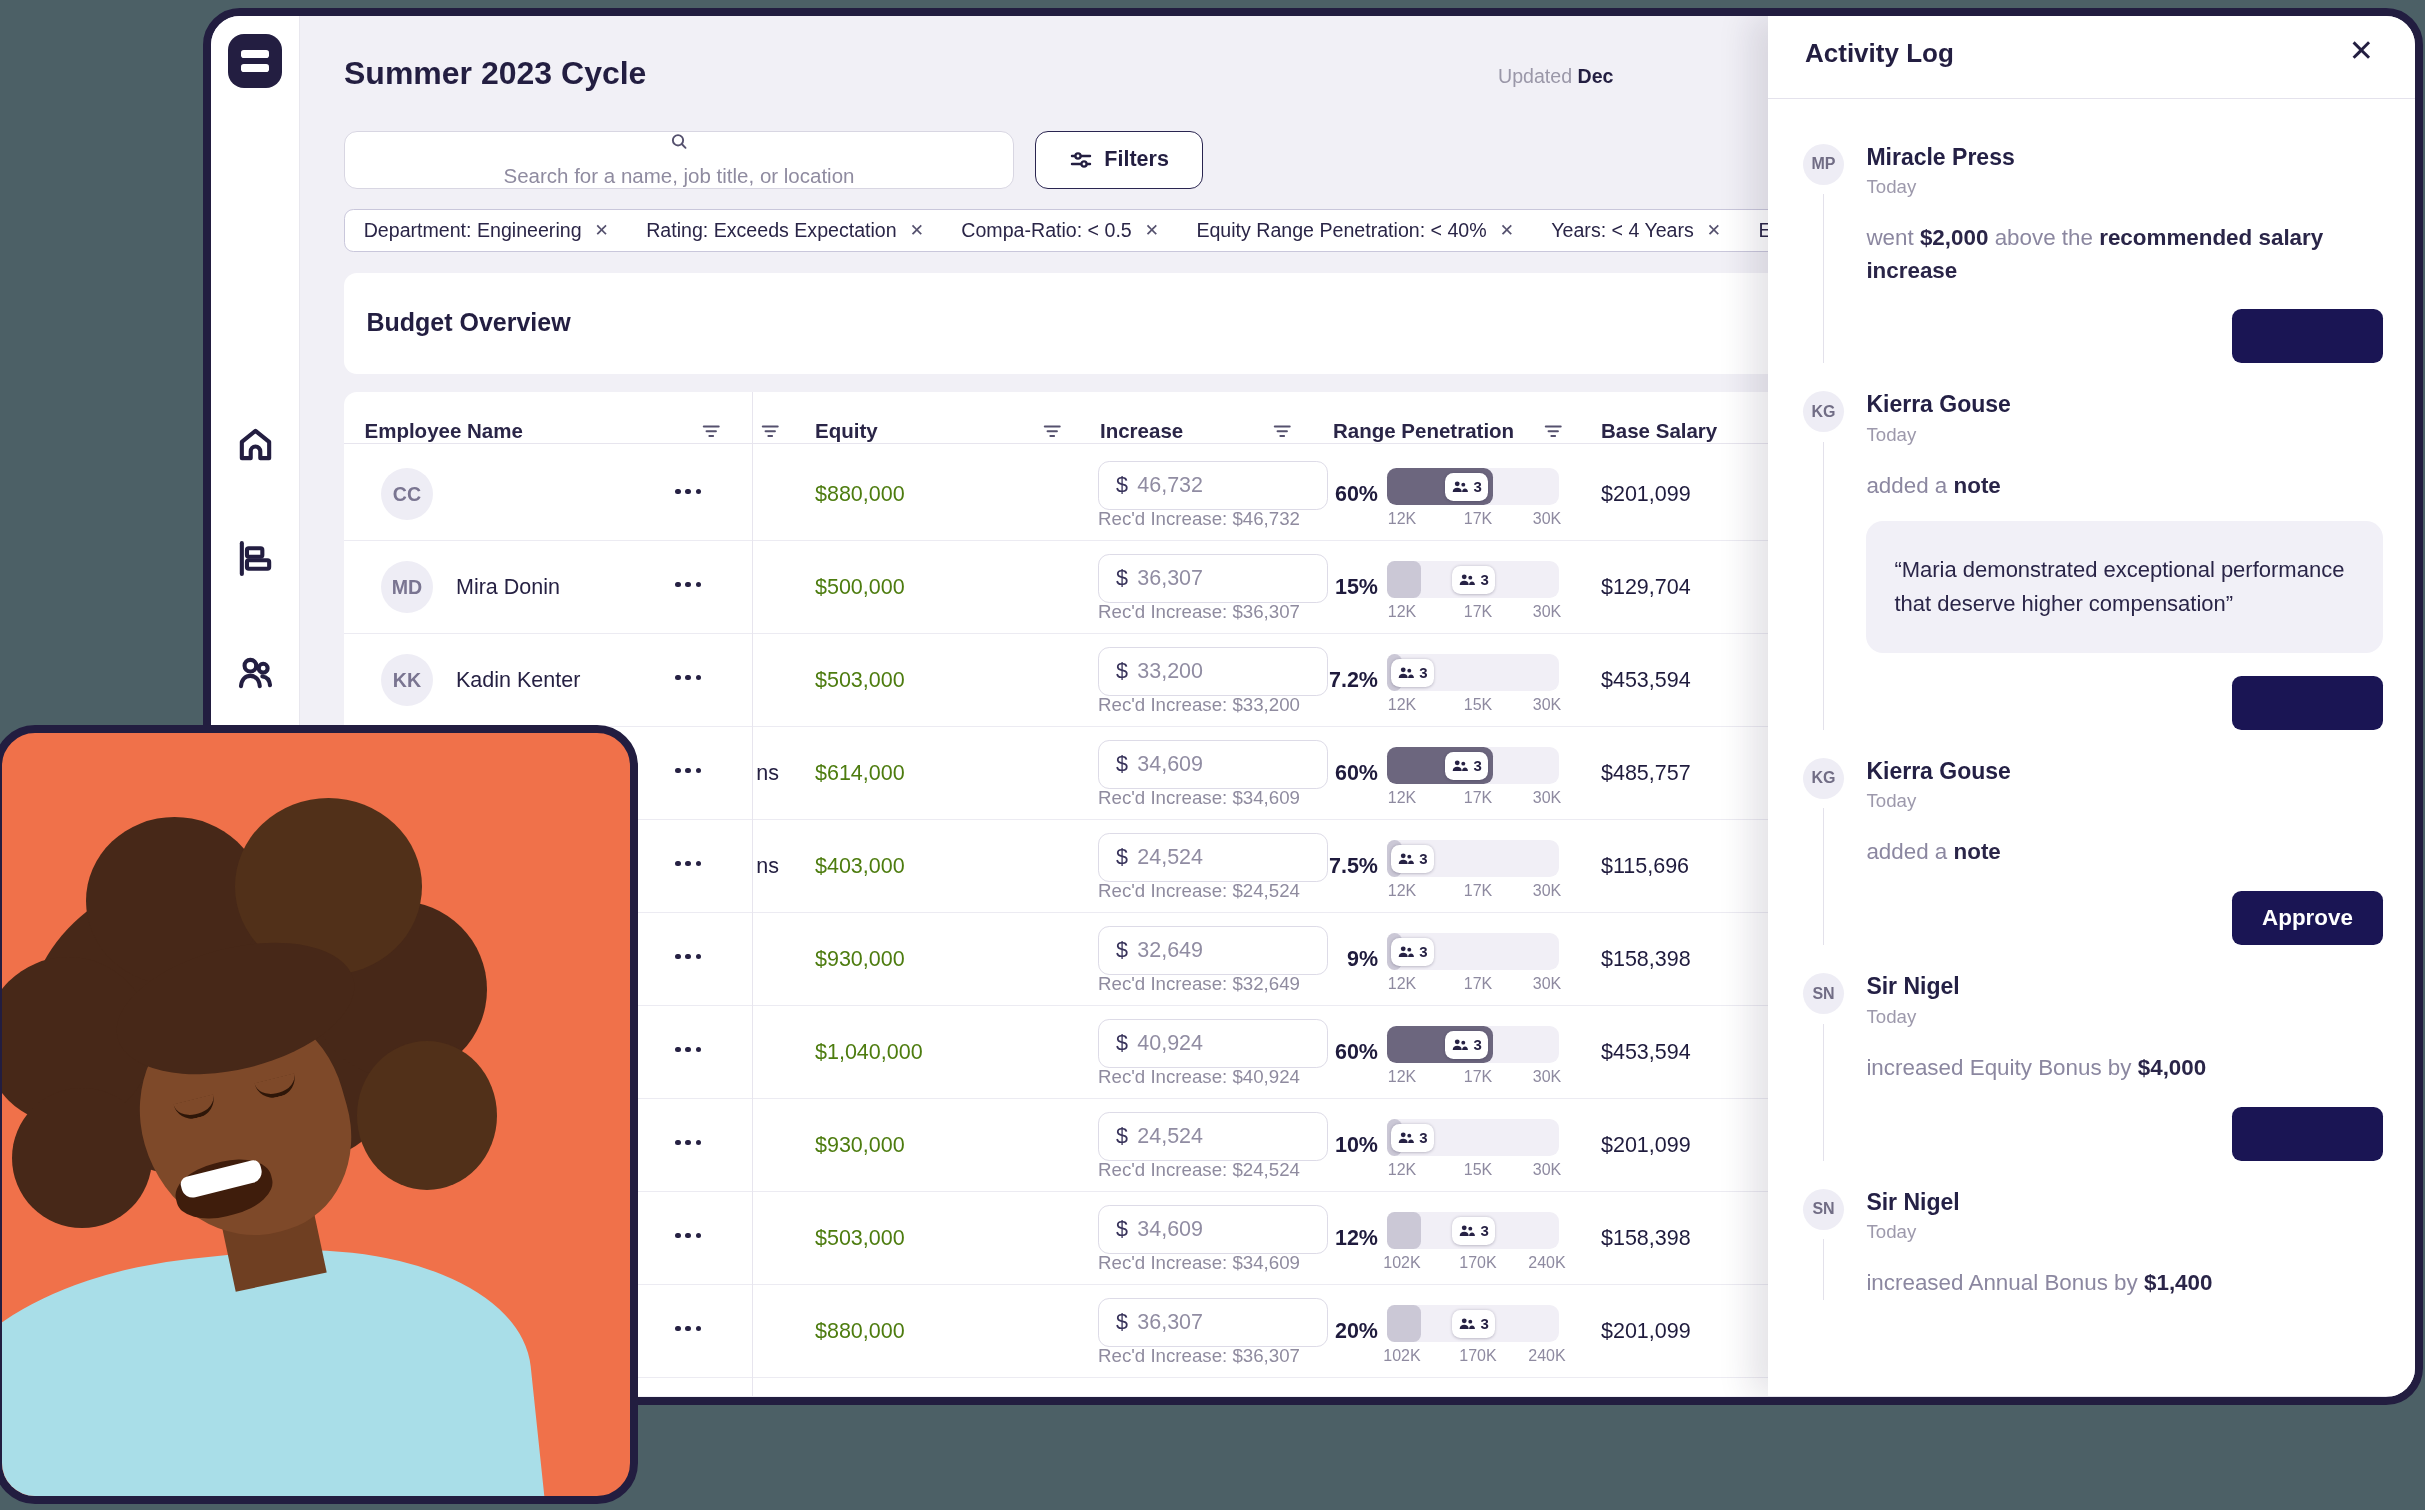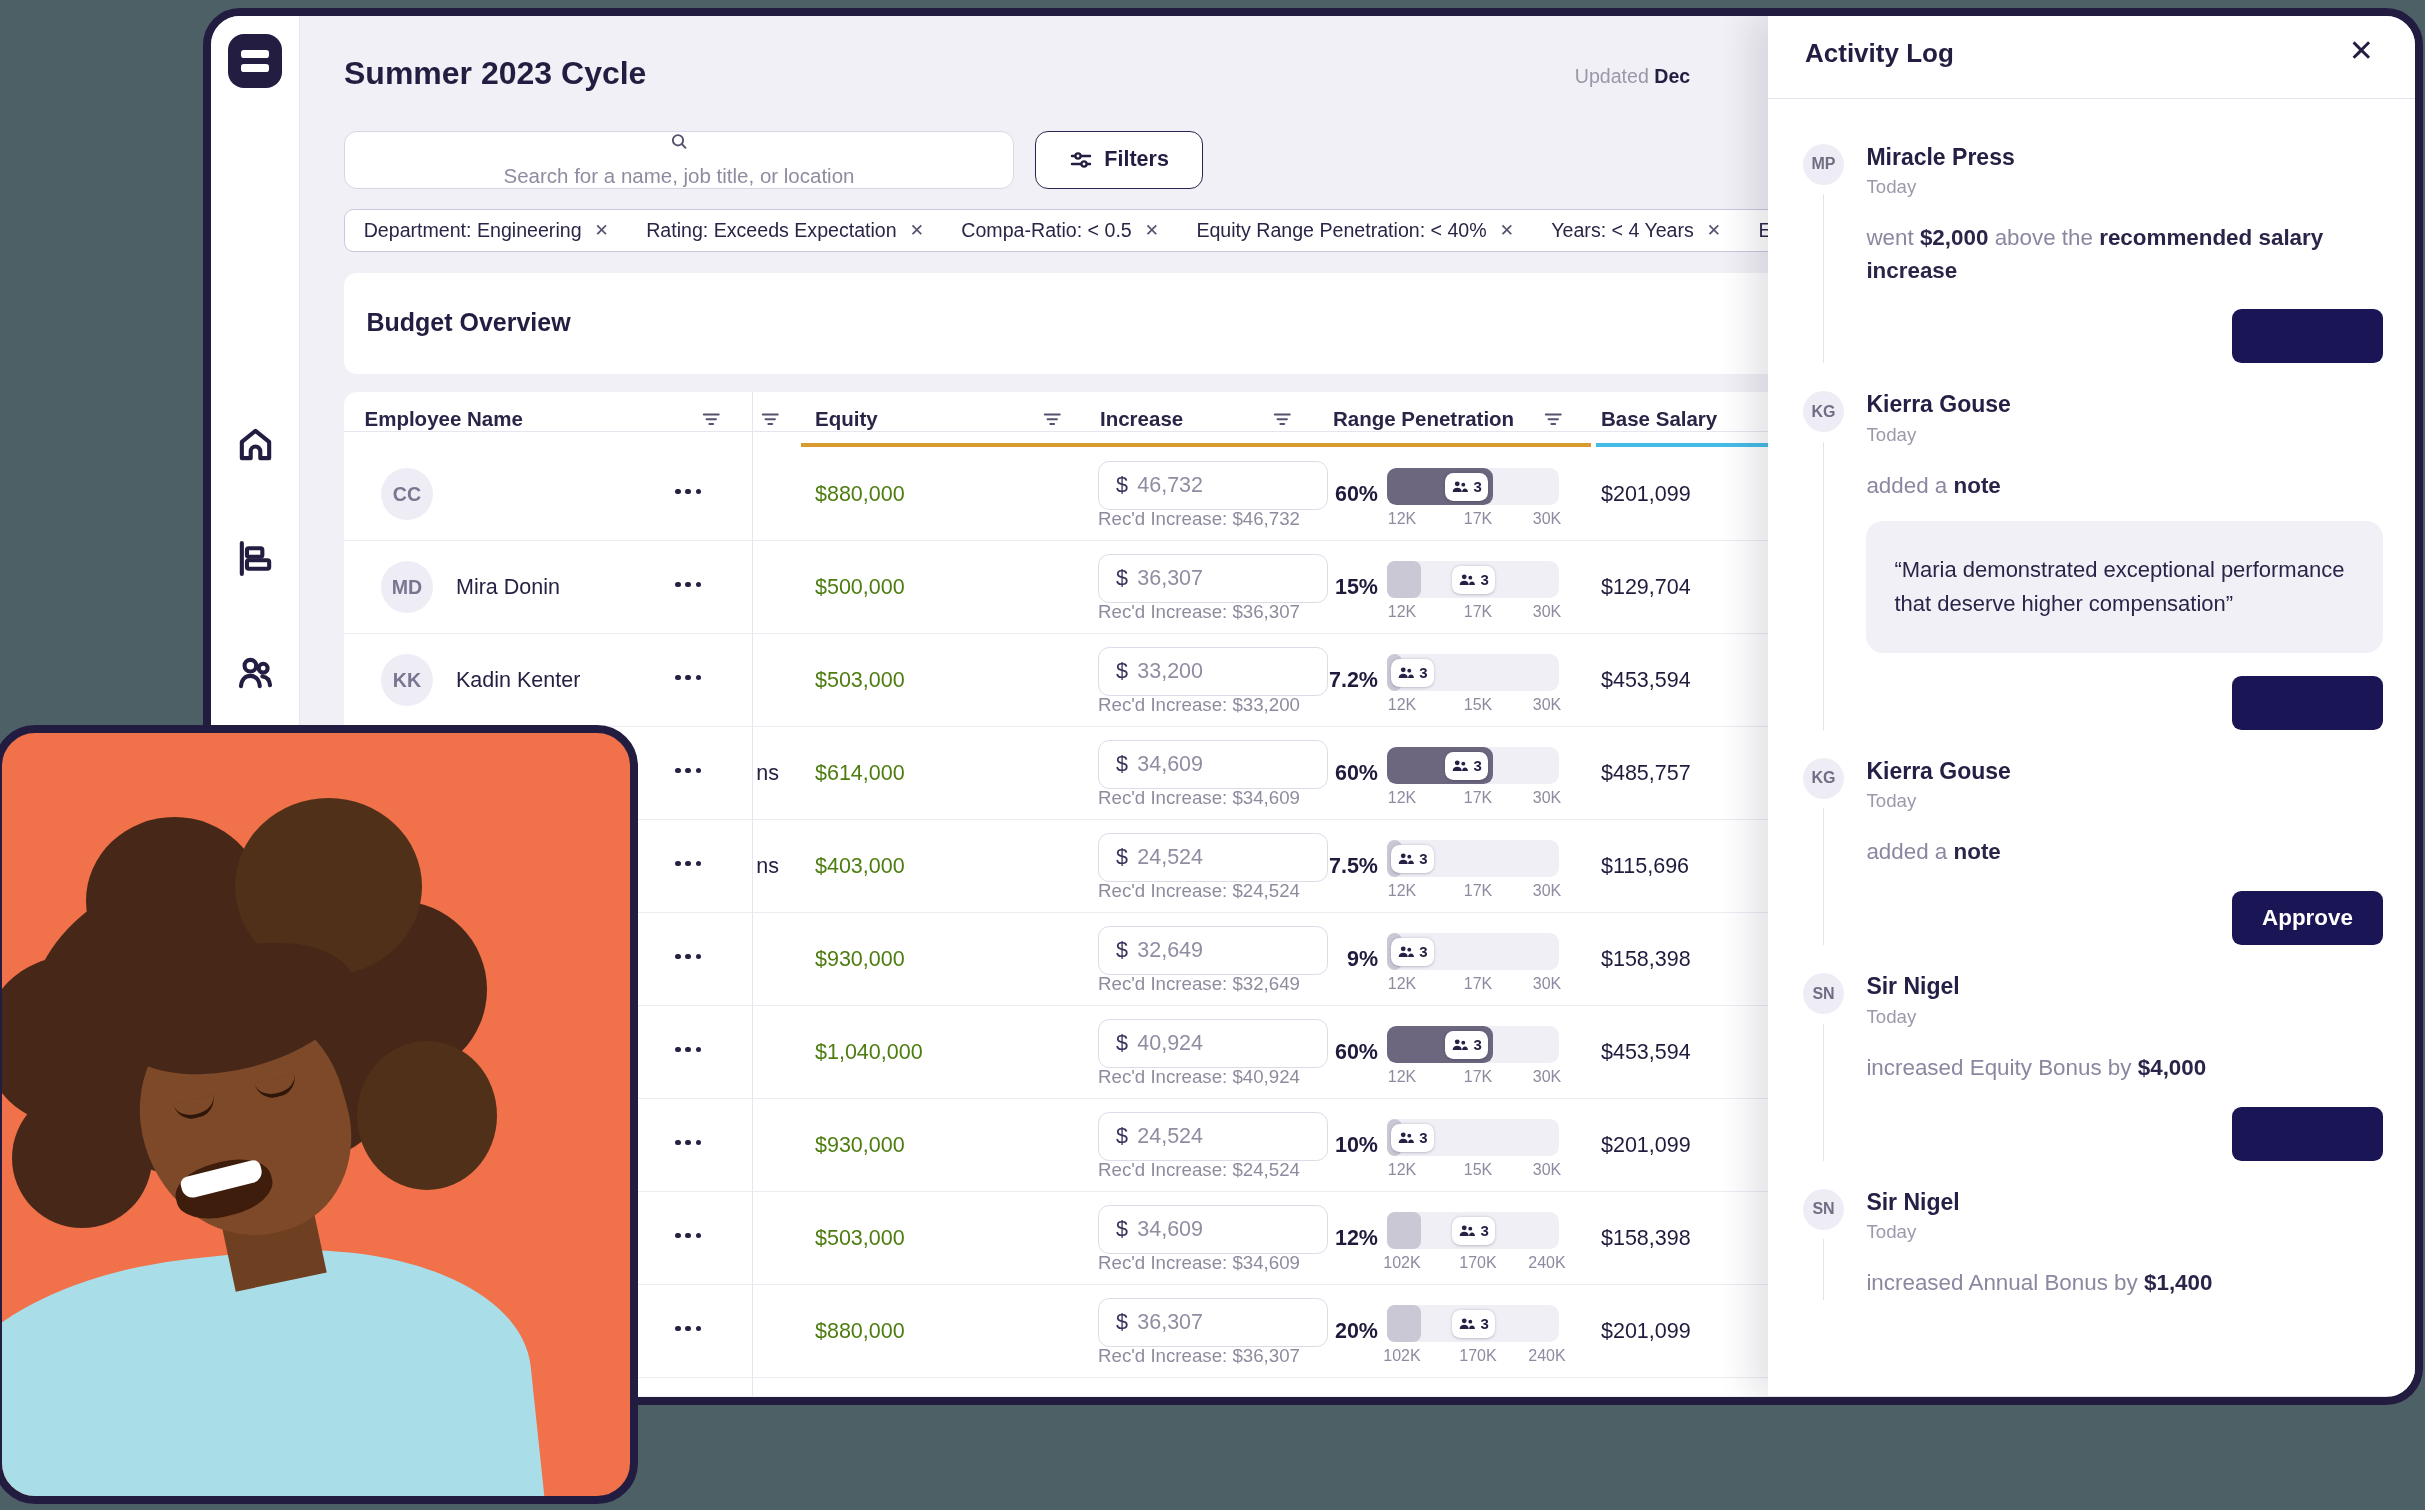--- a/index.html
+++ b/index.html
@@ -16,21 +16,21 @@
   .logo { width:54px; height:54px; margin-top:18.7px; background:#231E41; border-radius:16px;
     display:flex; flex-direction:column; align-items:center; justify-content:center; gap:5.6px; }
   .logo i { display:block; width:28px; height:8.4px; background:#fff; border-radius:2.8px; }
   .nav { position:absolute; top:392px; left:0; width:89px; display:flex; flex-direction:column; align-items:center; gap:41px; }
   .nav-item { width:73px; height:73px; display:flex; align-items:center; justify-content:center; border-radius:20.5px; cursor:pointer; }
   .nav-item.active { background:#F1F0F7; }
   .nav-item svg { width:41px; height:41px; }
 
   
   .page-title { position:absolute; left:133px; top:39px; font-size:32px; font-weight:700; color:#231E41; }
-  .updated { position:absolute; left:1287px; top:49px; width:269px; text-align:center; font-size:19.6px; color:#9A97A8; white-space:nowrap; }
+  .updated { position:absolute; left:1287px; top:49px; width:269px; text-align:left; font-size:19.6px; color:#9A97A8; white-space:nowrap; }
   .updated b { color:#231E41; font-weight:700; }
 
   .searchbar { position:absolute; left:133px; top:115px; width:670px; height:58px; background:#fff;
     border:1.4px solid #D8D6E2; border-radius:13px; display:flex; align-items:center; padding:0 18.7px; gap:13px;flex-direction:column; }
   .searchbar .ph { font-size:20.5px; color:#8F8BA0; }
   .filters-btn { position:absolute; left:824px; top:115px; width:168px; height:58px; background:#fff;
     border:1.9px solid #2A2550; border-radius:13px; display:flex; align-items:center; justify-content:center; gap:11.2px;
     font-size:21.5px; font-weight:700; color:#231E41; cursor:pointer; }
 
   .chips { position:absolute; left:133px; top:193px; width:1455px; height:43px; background:#fff;
@@ -39,21 +39,21 @@
   .chip .x { font-size:17px; color:#55516E; cursor:pointer; }
   .chip-sep { width:0.9px; height:26px; background:#D4D2E0; }
 
   .budget-card { position:absolute; left:133px; top:257px; width:1455px; height:101px; background:#fff; border-radius:13px; }
   .budget-card h2 { position:absolute; left:22.4px; top:35px; font-size:25px; font-weight:700; color:#231E41; }
 
   
   .table-card { position:absolute; left:133px; top:376px; width:1455px; height:1004px; background:#fff;
     border-radius:13px 13px 0 0; overflow:hidden; }
   .t-vdivider { position:absolute; left:408px; top:0; bottom:0; width:0.9px; background:#E7E5EE; }
-  .t-header { position:absolute; left:0; top:0; width:100%; height:40px; border-bottom:0.9px solid #E7E5EE; }
+  .t-header { position:absolute; left:0; top:12px; width:100%; height:40px; border-bottom:0.9px solid #E7E5EE; }
   .t-header .lbl { position:absolute; top:15px; font-size:20.5px; font-weight:700; color:#2A2547; white-space:nowrap; }
   .funnel { position:absolute; top:17.7px; width:20.5px; height:20.5px; cursor:pointer; }
   .u-orange { position:absolute; left:457px; top:51px; width:790px; height:4.7px; background:#D89C2E; }
   .u-cyan { position:absolute; left:1252px; top:51px; width:203px; height:4.7px; background:#45BCE5; }
   .t-rows { position:absolute; left:0; top:56px; width:100%; }
   .t-row { position:relative; width:100%; height:93px; border-bottom:0.9px solid #ECEBF2; background:#fff; cursor:pointer; }
   .cell { position:absolute; top:0; height:93px; line-height:93px; font-size:21.5px; color:#4d7c0f; white-space:nowrap; }
   .avatar { position:absolute; left:37px; top:20.5px; width:52px; height:52px; border-radius:50%; background:#EEEDF5;
     display:flex; align-items:center; justify-content:center; font-size:19.6px; font-weight:700; color:#7A7591; }
   .emp-name { left:112px; font-weight:500; color:#262143; }

